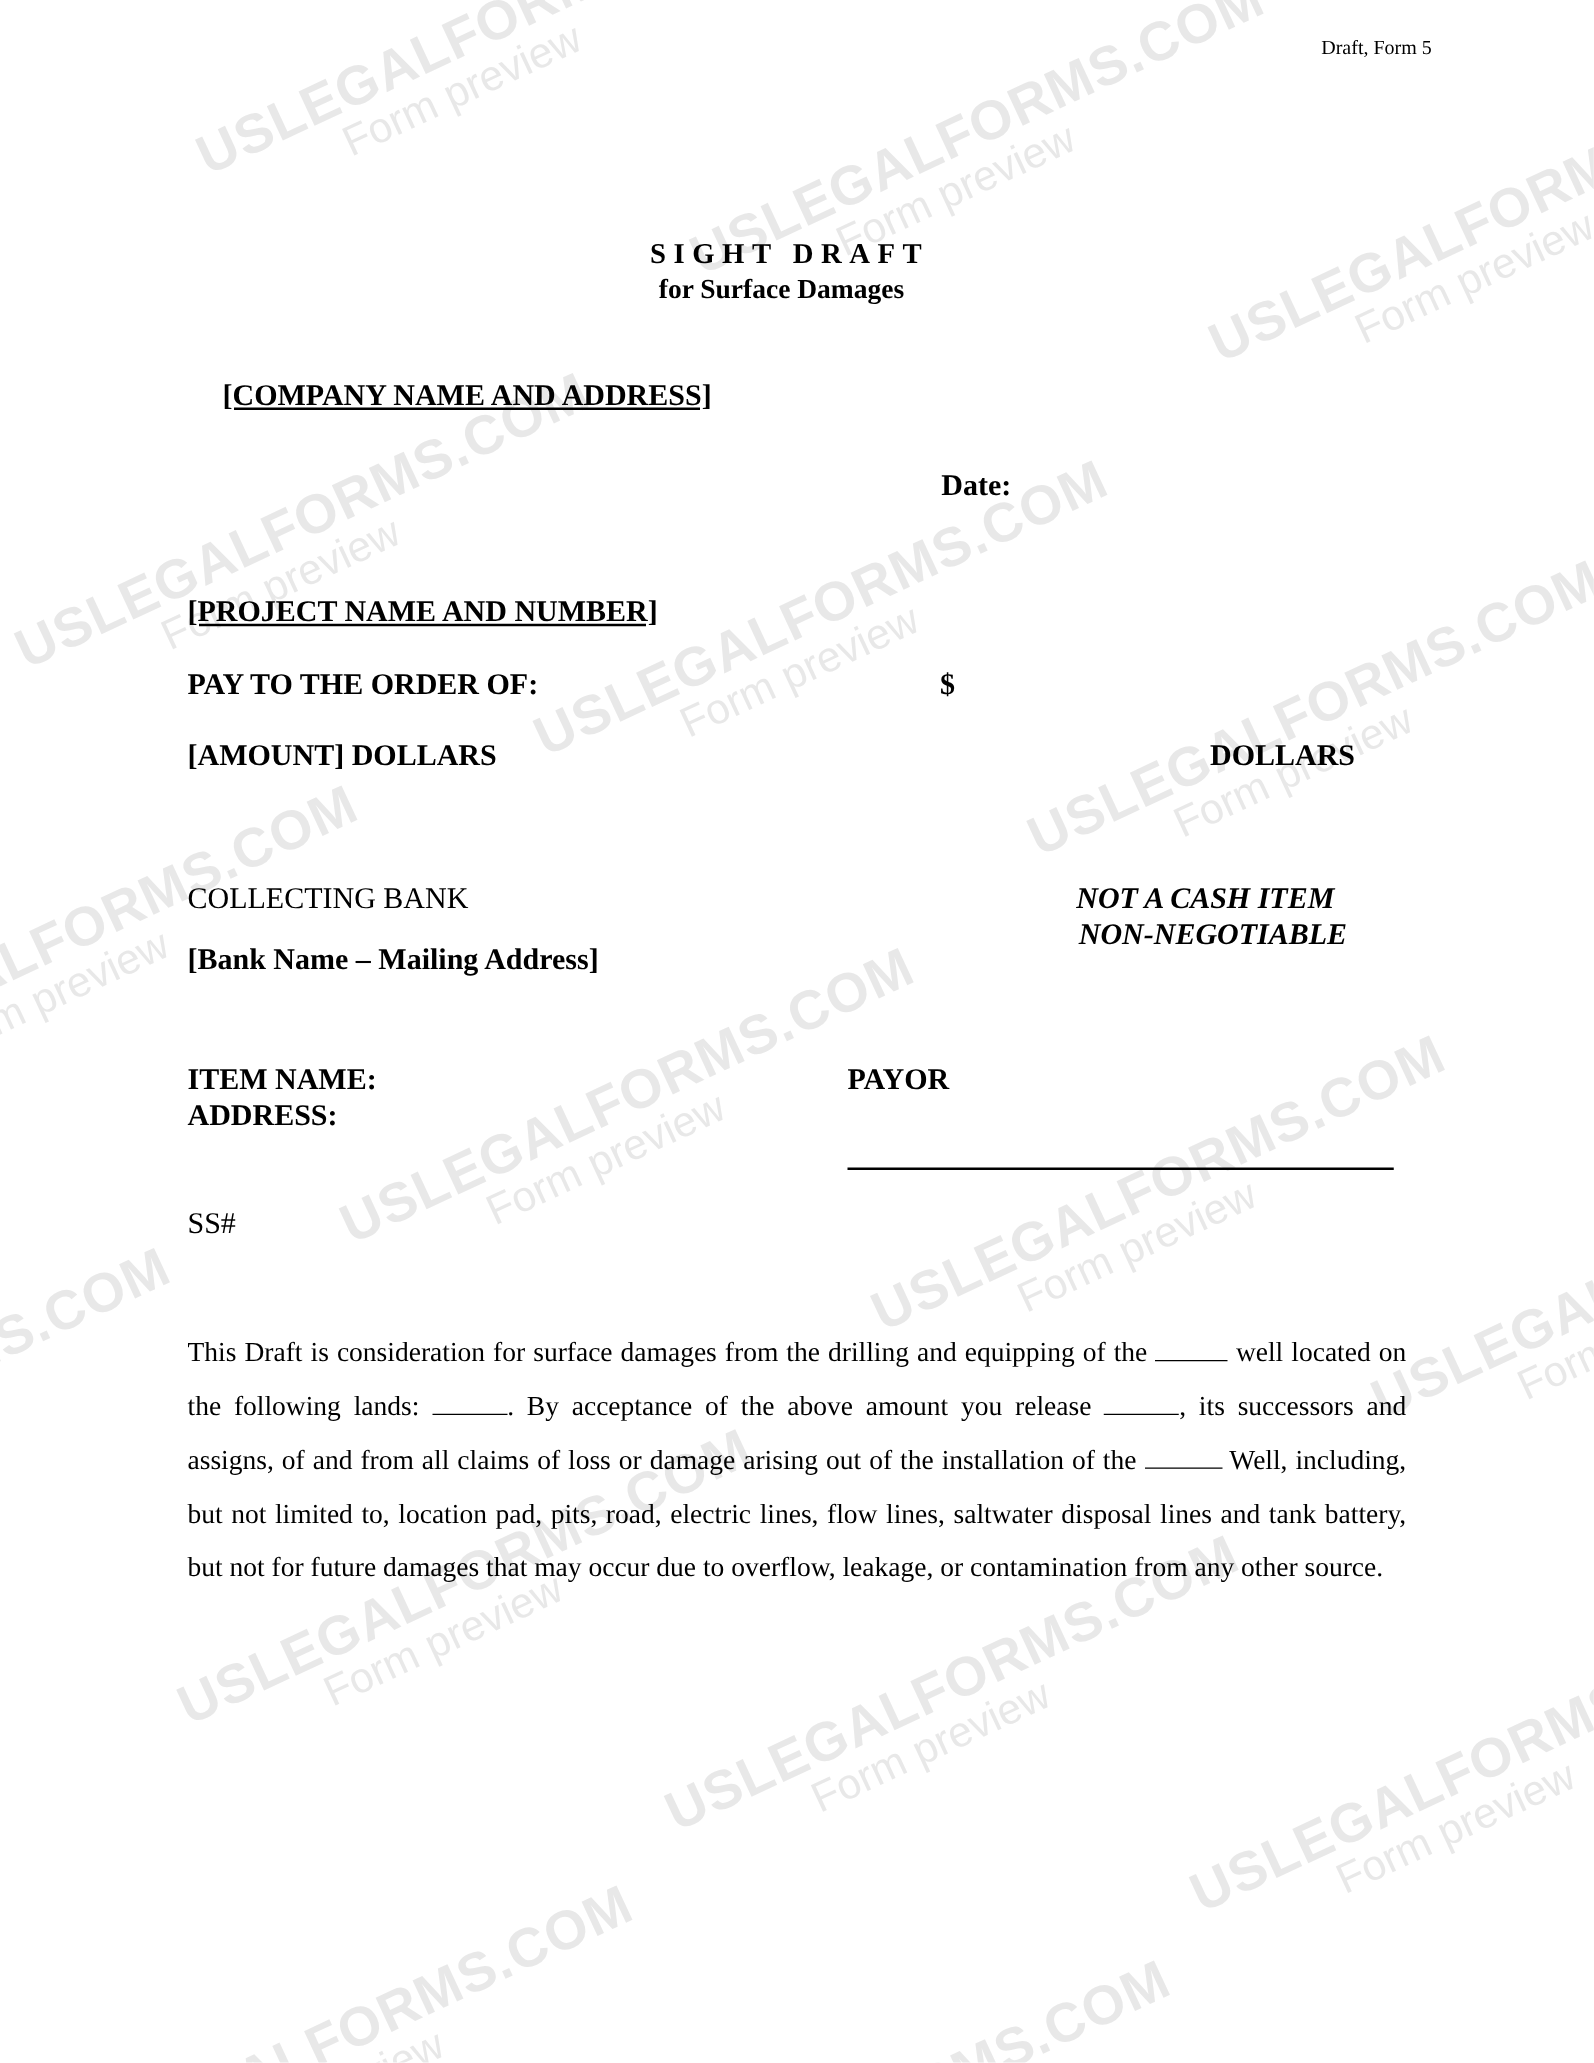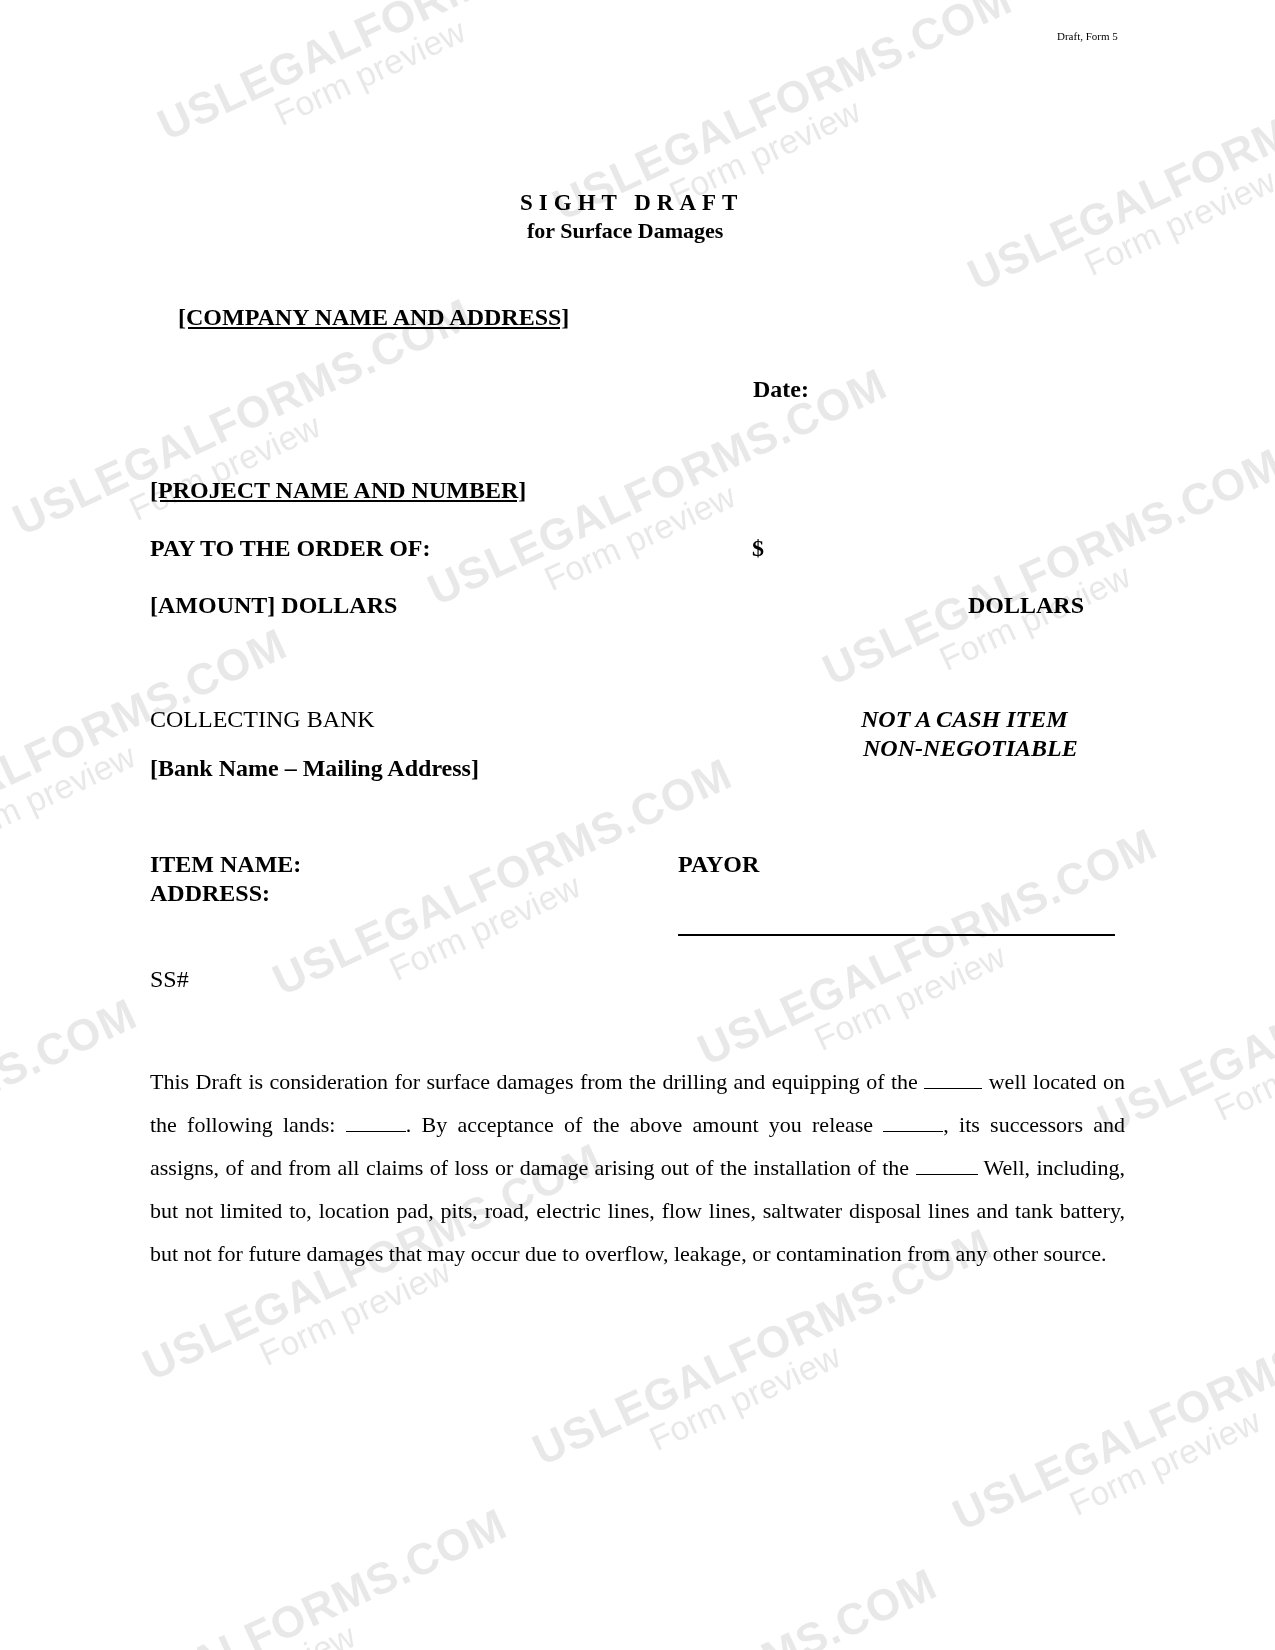--- a/index.html
+++ b/index.html
@@ -2,21 +2,21 @@
 <html><head>
 <meta charset="utf-8">
 <style>
   html, body { margin:0; padding:0; background:#ffffff; }
   body { width:1275px; height:1650px; position:relative; overflow:hidden; font-family:"Liberation Serif", serif; color:#000; }
   .abs { position:absolute; white-space:nowrap; }
   .b { font-weight:bold; }
   .u { text-decoration:underline; }
   .i { font-style:italic;margin-left:36px; }
   .txt { font-size:24px; }
-  .hdr { font-size:11px; }
+  .hdr { font-size:16px; }
   .title { font-size:23px; font-weight:bold; letter-spacing:6px; }
   .subtitle { font-size:22px; font-weight:bold; }
   .para { position:absolute; left:150px; width:975px; font-size:22px; line-height:43px; text-align:justify; }
   .blank { display:inline-block; border-bottom:1.5px solid #000; height:1em; vertical-align:baseline; }
   .sigline { position:absolute; left:678px; top:934px; width:437px; border-top:2px solid #000; }
   .wm { position:absolute; color:rgba(150,150,150,0.22); font-family:"Liberation Sans", sans-serif; transform:rotate(-25deg); transform-origin:left top; white-space:nowrap; pointer-events:none; }
   .wm .w1 { font-size:44px; font-weight:bold; letter-spacing:1px; }
   .wm .w2 { font-size:34px; margin-left:110px; margin-top:-6px; }
 </style>
 </head>

